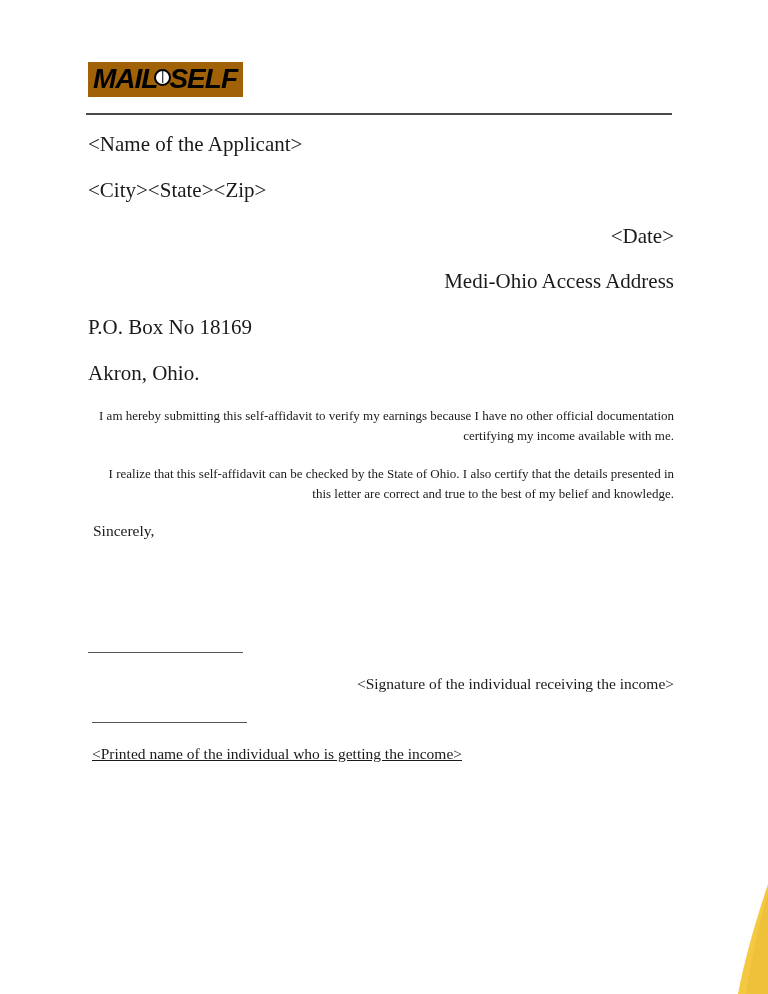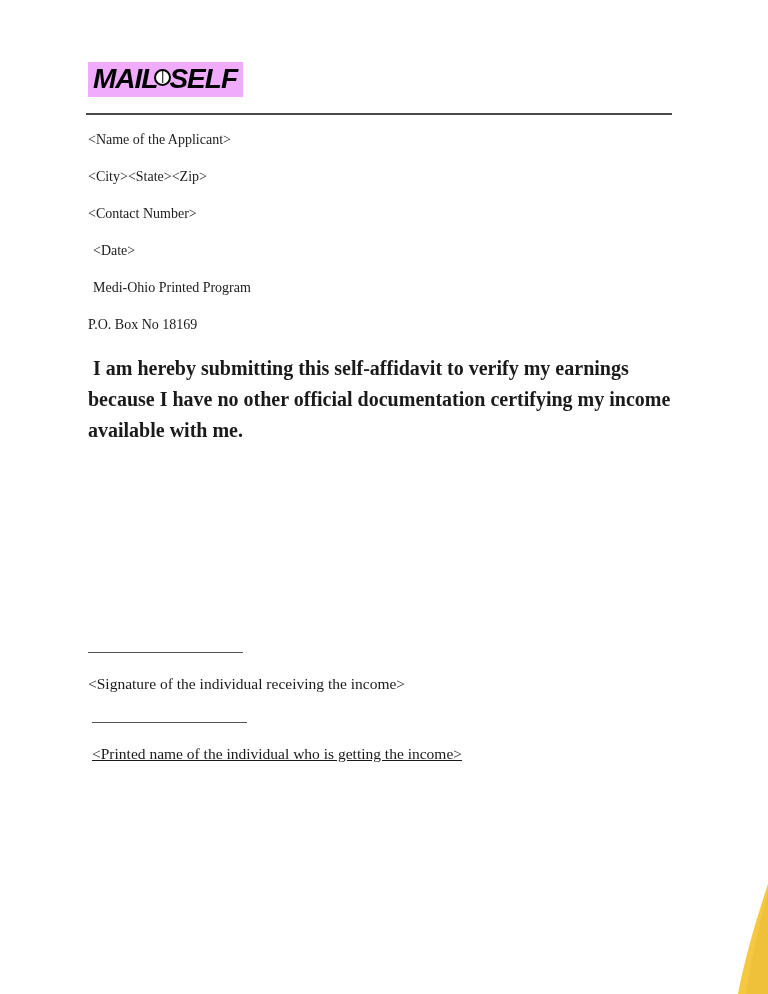--- a/index.html
+++ b/index.html
@@ -21,21 +21,21 @@
 
   
   .header {
     position: absolute;
     left: 88px;
     top: 62px;
     width: 584px;
   }
   .logo {
     display: inline-block;
-    background: #f0abfc;
+    background: #a16207;
     padding: 3px 6px 4px 5px;
     line-height: 1;
     white-space: nowrap;
   }
   .logo-text {
     font-family: "Liberation Sans", "DejaVu Sans", sans-serif;
     font-weight: bold;
     font-style: italic;
     font-size: 28px;
     letter-spacing: -1px;
@@ -74,35 +74,35 @@
   }
 
   
   .body-block {
     position: absolute;
     left: 88px;
     top: 131px;
     width: 586px;
   }
   .line {
-    font-size: 14px;
+    font-size: 21px;
     line-height: 1.25;
     margin: 0 0 19.5px 0;
     white-space: pre-wrap;
   }
   .line.indent {
     padding-left: 5px;
+    text-align: right;
   }
   .para {
-    font-size: 20px;
+    font-size: 13px;
     line-height: 1.55;
     margin: 0 0 18px 0;
     text-indent: 5px;
-    text-align: left;
-    font-weight: bold;
+    text-align: right;
   }
   .para.tight {
     margin-bottom: 17px;
   }
   .closing {
     font-size: 15.5px;
     line-height: 1.25;
     margin: 0;
     padding-left: 5px;
   }
@@ -142,33 +142,35 @@
       <span class="logo-text">MAIL</span><span class="logo-dot"></span><span class="logo-text">SELF</span>
     </span>
   </div>
 
   <div class="rule"></div>
 
   <div class="body-block">
 
     <p class="line">&lt;Name of the Applicant&gt;</p>
     <p class="line">&lt;City&gt;&lt;State&gt;&lt;Zip&gt;</p>
-    <p class="line">&lt;Contact Number&gt;</p>
     <p class="line indent">&lt;Date&gt;</p>
 
-    <p class="line indent">Medi-Ohio Printed Program</p>
+    <p class="line indent">Medi-Ohio Access Address</p>
     <p class="line">P.O. Box No 18169</p>
+    <p class="line">Akron, Ohio.</p>
 
 
     <p class="para">I am hereby submitting this self-affidavit to verify my earnings because I have no other official documentation certifying my income available with me.</p>
+    <p class="para tight">I realize that this self-affidavit can be checked by the State of Ohio. I also certify that the details presented in this letter are correct and true to the best of my belief and knowledge.</p>
 
+    <p class="closing">Sincerely,</p>
 
   </div>
 
-  <div style="position:absolute; left:88px; top:652px; width:586px;">
+  <div style="position:absolute; left:88px; top:652px; width:586px;text-align:right;">
     <div class="sig-rule"></div>
     <p class="sig-caption" style="margin-top:21px;">&lt;Signature of the individual receiving the income&gt;</p>
   </div>
 
   <div style="position:absolute; left:92px; top:722px; width:586px;">
     <div class="sig-rule"></div>
     <p class="sig-caption" style="margin-top:21px;text-decoration:underline;">&lt;Printed name of the individual who is getting the income&gt;</p>
   </div>
 
   <div class="corner-wedge">

